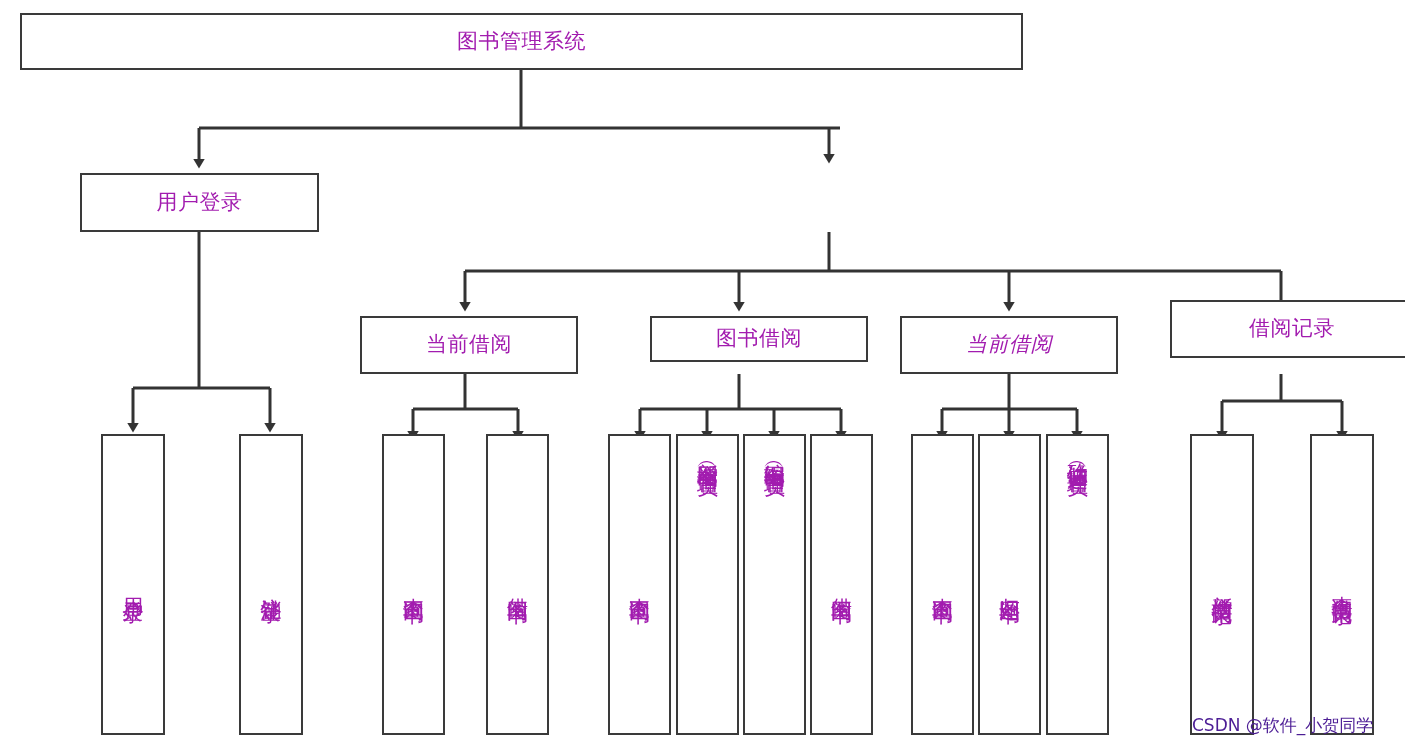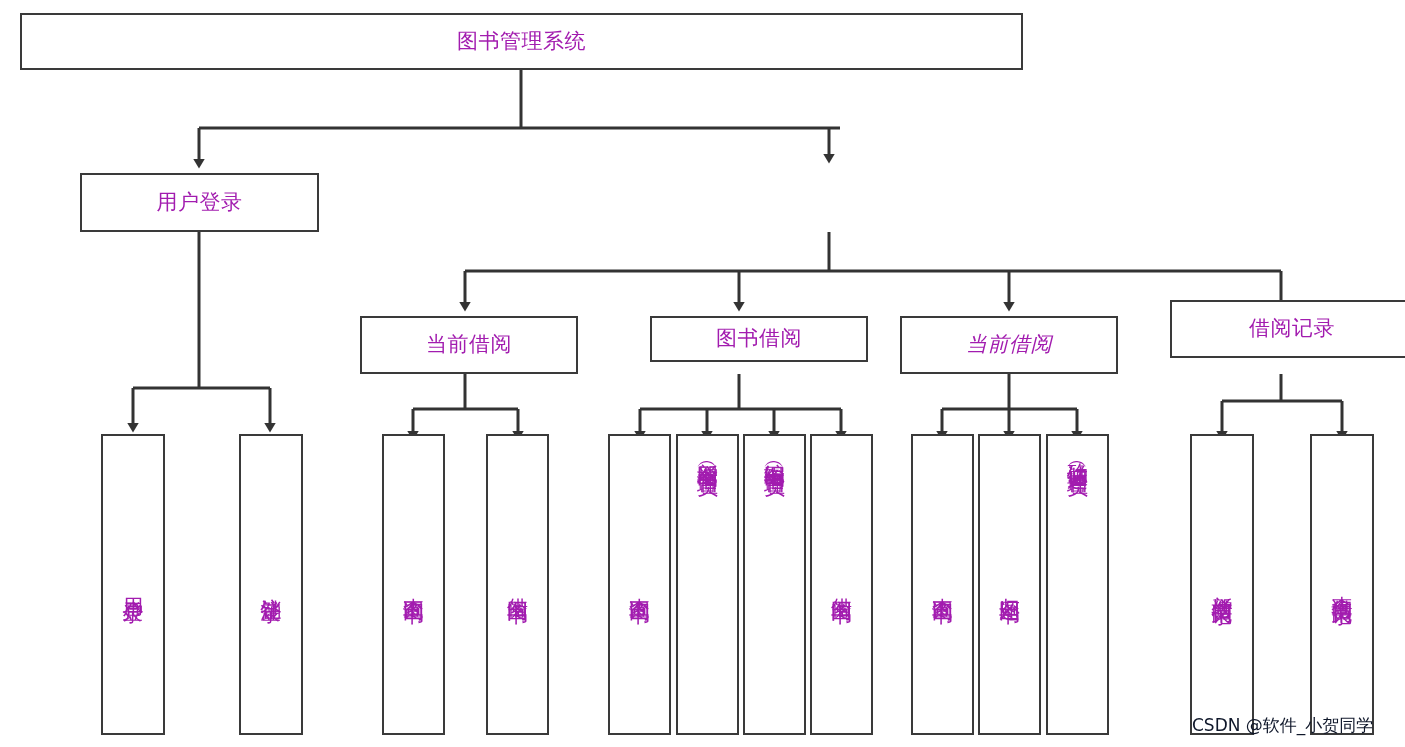--- a/index.html
+++ b/index.html
@@ -55,21 +55,21 @@
     line-height: 1.05;
     letter-spacing: 2px;
     white-space: nowrap;
   }
   .node.vertical.centered {
     align-items: center;
     padding-top: 0;
   }
   .watermark {
     position: absolute;
-    color: #0f172a;
+    color: #4c1d95;
     font-size: 17px;
     white-space: nowrap;
     z-index: 5;
     font-family: "DejaVu Sans", "Liberation Sans", sans-serif;
   }
 </style>
 </head>
 <body>
 
 <div id="canvas">

